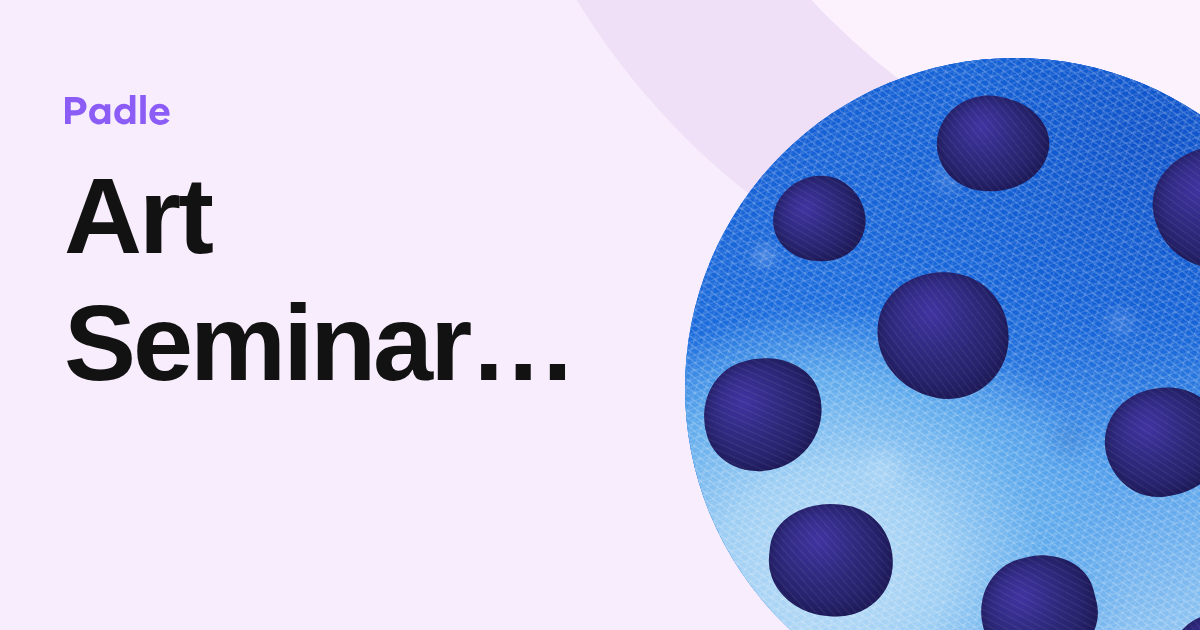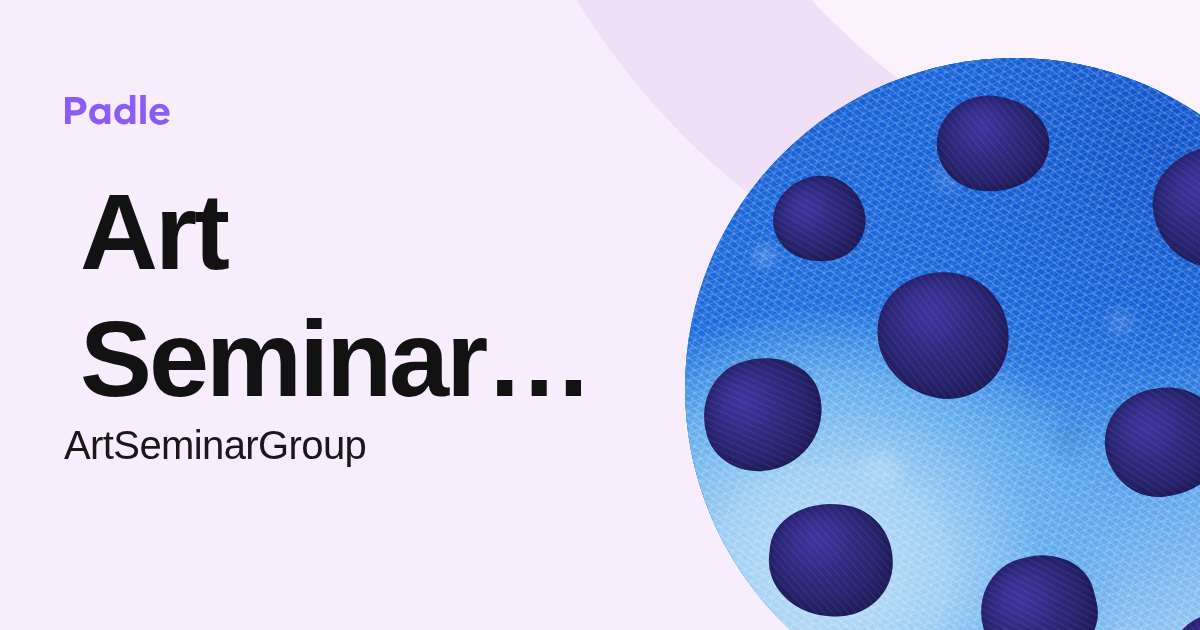--- a/index.html
+++ b/index.html
@@ -120,21 +120,21 @@
     display: flex;
     align-items: center;
   }
   .brand svg { display: block; }
 
   .title {
     position: absolute;
     left: 64px;
     top: 152px;
     width: 560px;
-    margin: 16px;
+    margin: 0;
     font-size: 108px;
     line-height: 1.18;
     font-weight: 700;
     letter-spacing: -3px;
     color: #121212;
     white-space: pre-line;
   }
   .subtitle {
     position: absolute;
     left: 64px;
@@ -182,15 +182,14 @@
         <path d="M119.8 23.5c5.2 0 9.3 1.9 11.9 5.1V6h11.1v58h-11.1v-4.3c-2.6 3.2-6.7 5.1-11.9 5.1-10.8 0-19.3-8.8-19.3-20.7 0-11.8 8.5-20.6 19.3-20.6zm2.2 10.1c-5.9 0-10.3 4.5-10.3 10.5s4.4 10.6 10.3 10.6c5.9 0 10.3-4.6 10.3-10.6s-4.4-10.5-10.3-10.5z"></path>
         <path d="M152.5 6h11.1v58h-11.1z"></path>
         <path d="M191.4 23.5c11.7 0 19.7 8.6 19.7 20.3 0 1.3-.1 2.7-.3 3.9h-29c1.1 5.4 5.3 8.6 11 8.6 4.3 0 7.7-1.7 9.5-4.5l8.5 5.4c-3.7 5.6-10.4 8.6-18.2 8.6-12.5 0-21.8-8.8-21.8-20.7 0-11.8 8.6-21.6 20.6-21.6zm-9.5 16.6h18.5c-1-4.6-4.6-7.4-9.2-7.4s-8.3 2.8-9.3 7.4z"></path>
       </g>
       <path d="M203 44c4 2 8 6 10 12" stroke="#8B5CF6" stroke-width="0" fill="none"></path>
     </svg>
   </div>
 
   <h1 class="title">Art
 Seminar…</h1>
-  <p class="subtitle">ArtSeminarGroup</p>
 
 </div>
 
 </body></html>

